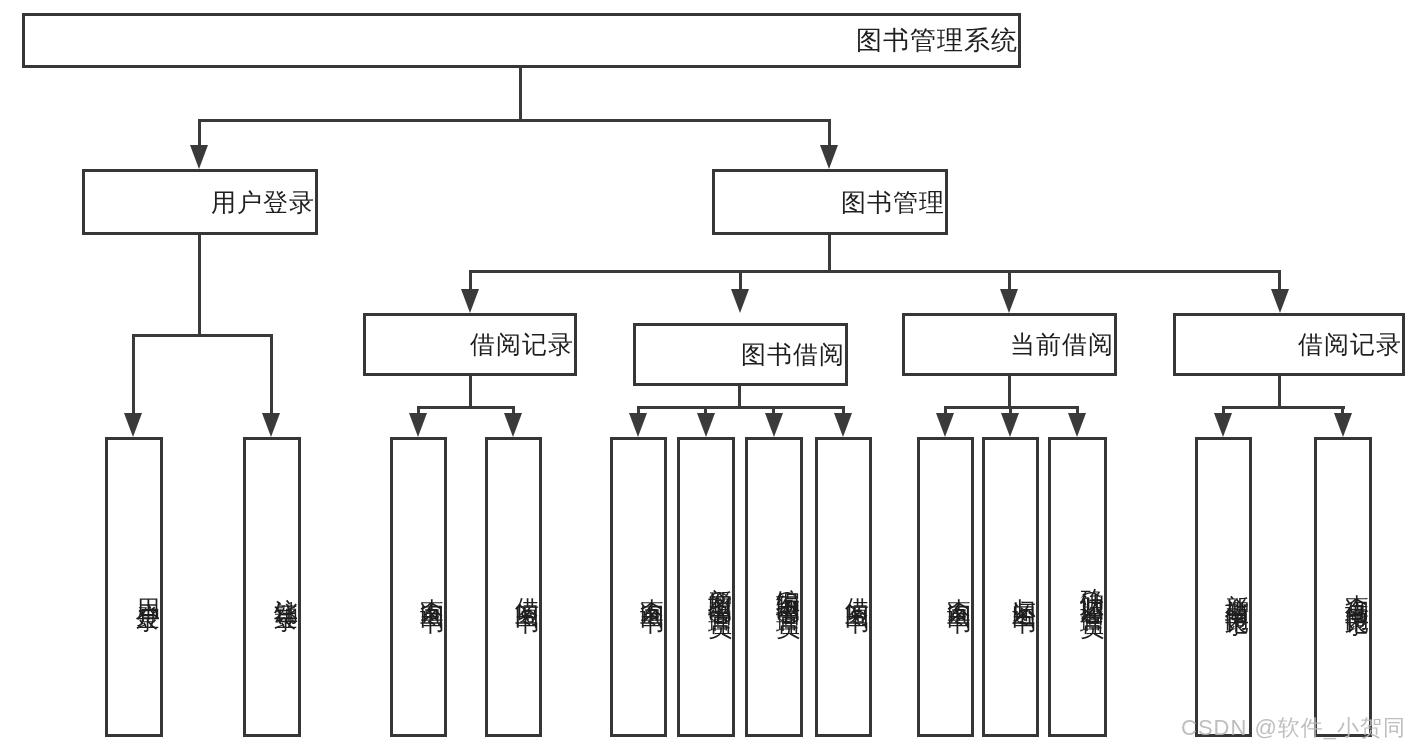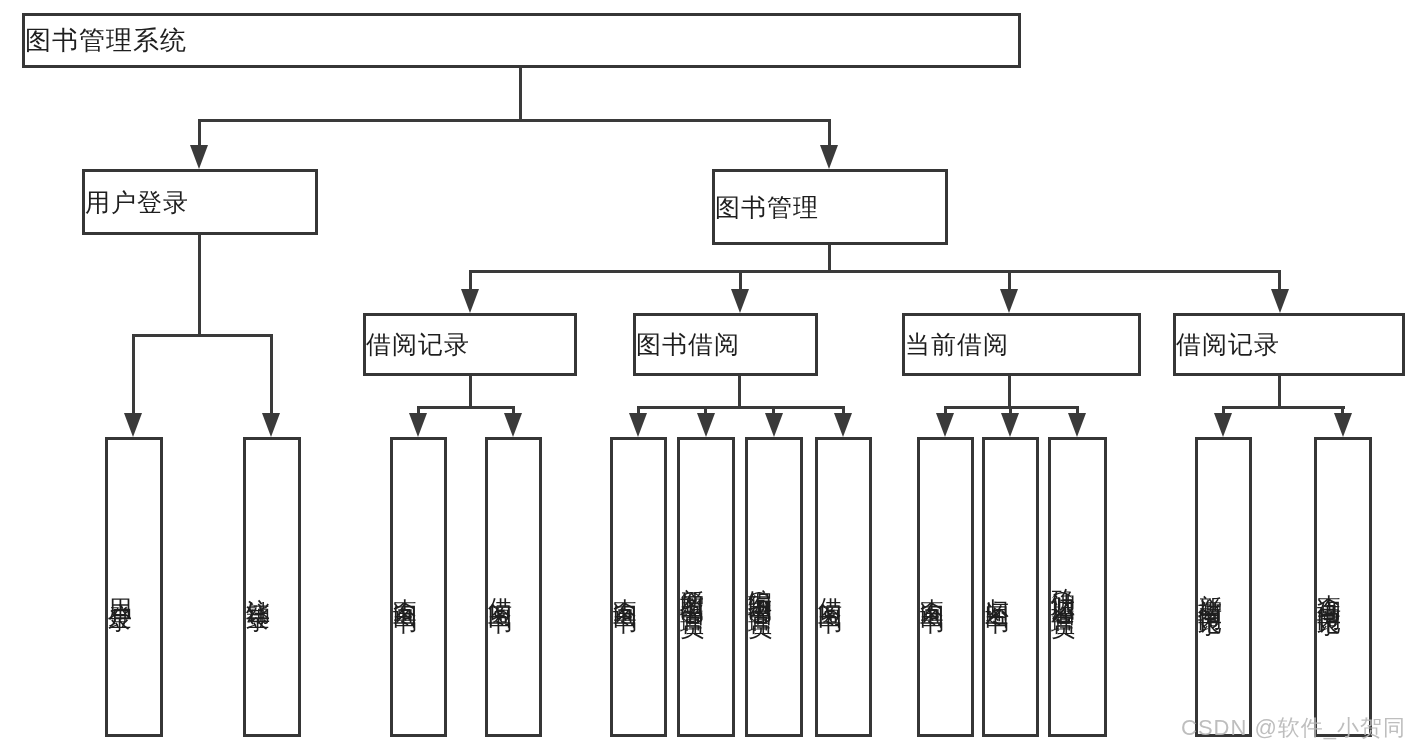--- a/index.html
+++ b/index.html
@@ -8,21 +8,21 @@
     width:1405px;height:747px;
     background:#ffffff;
     font-family:"Liberation Sans", sans-serif;
     overflow:hidden;
   }
   .box{
     position:absolute;
     box-sizing:border-box;
     border:3px solid #363636;
     background:#ffffff;
-    display:flex;align-items:center;justify-content:flex-start;
+    display:flex;align-items:center;justify-content:flex-end;
   }
   .hlbl{
     font-size:25px;color:#1e1e1e;letter-spacing:1px;white-space:nowrap;
   }
   .root .hlbl{font-size:26px;}
   .vbox{top:437px;height:300px;}
   .vlbl{
     writing-mode:vertical-rl;
     text-orientation:mixed;
     font-size:24px;color:#1e1e1e;letter-spacing:4px;
@@ -105,31 +105,31 @@
   <div class="arr" style="left:1214px;top:413px"></div>
   <div class="arr" style="left:1334px;top:413px"></div>
 
   <div class="box root" style="left:22px;top:13px;width:999px;height:55px">
     <span class="hlbl">图书管理系统</span>
   </div>
 
   <div class="box" style="left:82px;top:169px;width:236px;height:66px">
     <span class="hlbl">用户登录</span>
   </div>
-  <div class="box" style="left:712px;top:169px;width:236px;height:76px">
+  <div class="box" style="left:712px;top:169px;width:236px;height:66px">
     <span class="hlbl">图书管理</span>
   </div>
 
   <div class="box" style="left:363px;top:313px;width:214px;height:63px">
     <span class="hlbl">借阅记录</span>
   </div>
-  <div class="box" style="left:633px;top:313px;width:185px;height:63px">
+  <div class="box" style="left:633px;top:323px;width:215px;height:63px">
     <span class="hlbl">图书借阅</span>
   </div>
-  <div class="box" style="left:902px;top:313px;width:239px;height:63px">
+  <div class="box" style="left:902px;top:313px;width:215px;height:63px">
     <span class="hlbl">当前借阅</span>
   </div>
   <div class="box" style="left:1173px;top:313px;width:232px;height:63px">
     <span class="hlbl">借阅记录</span>
   </div>
 
   <div class="box vbox" style="left:105px;width:58px">
     <span class="vlbl">用户登录</span>
   </div>
   <div class="box vbox" style="left:243px;width:58px">

